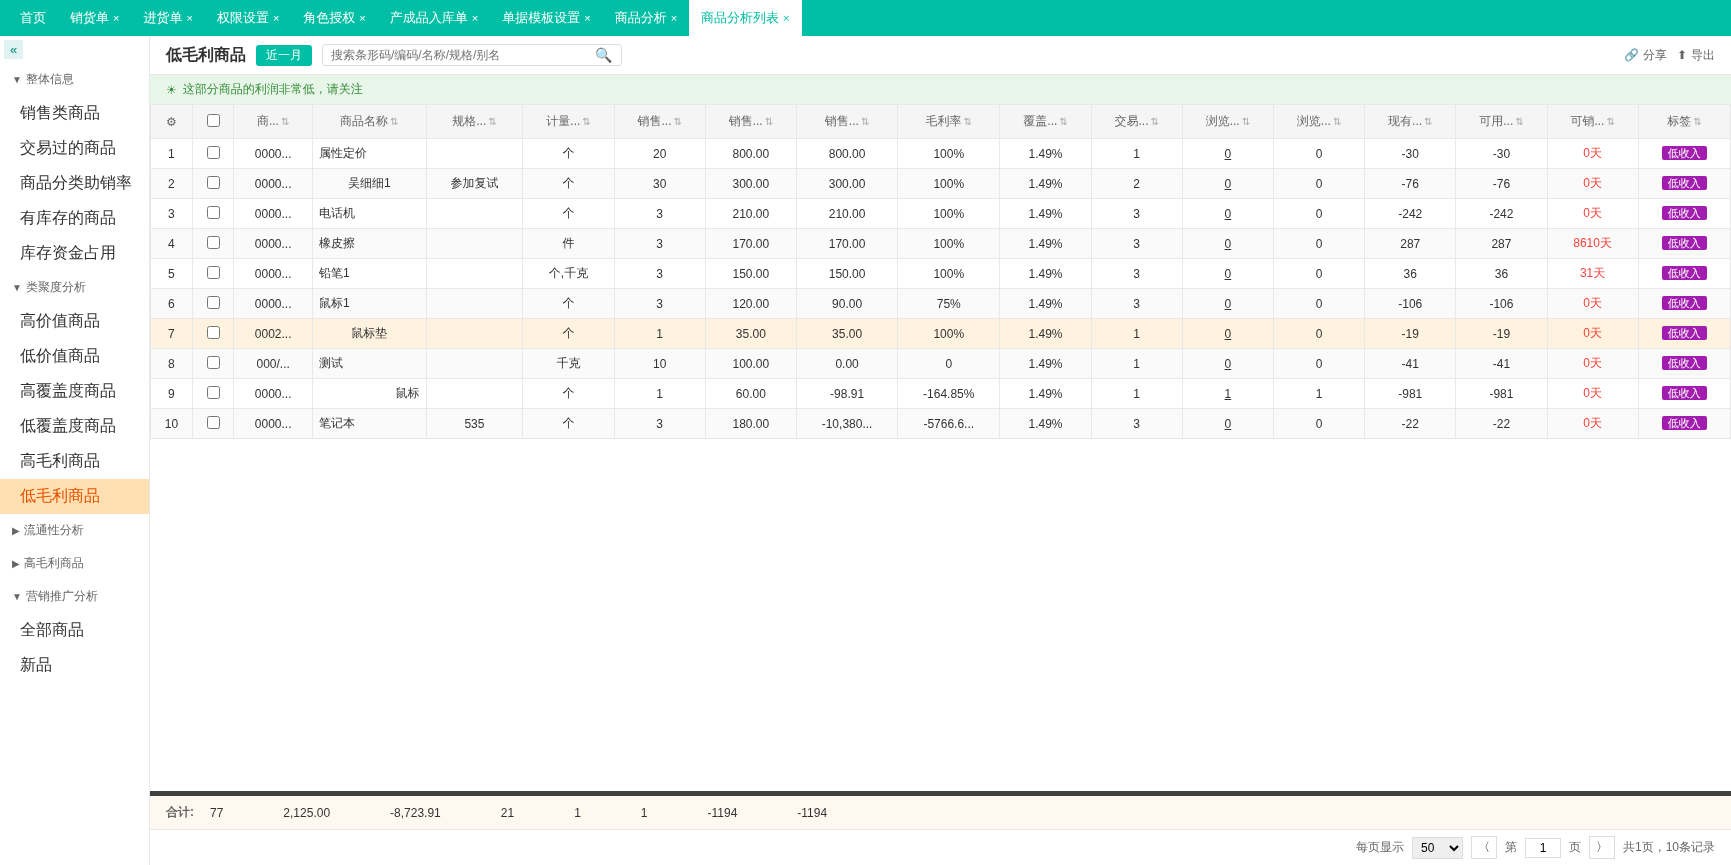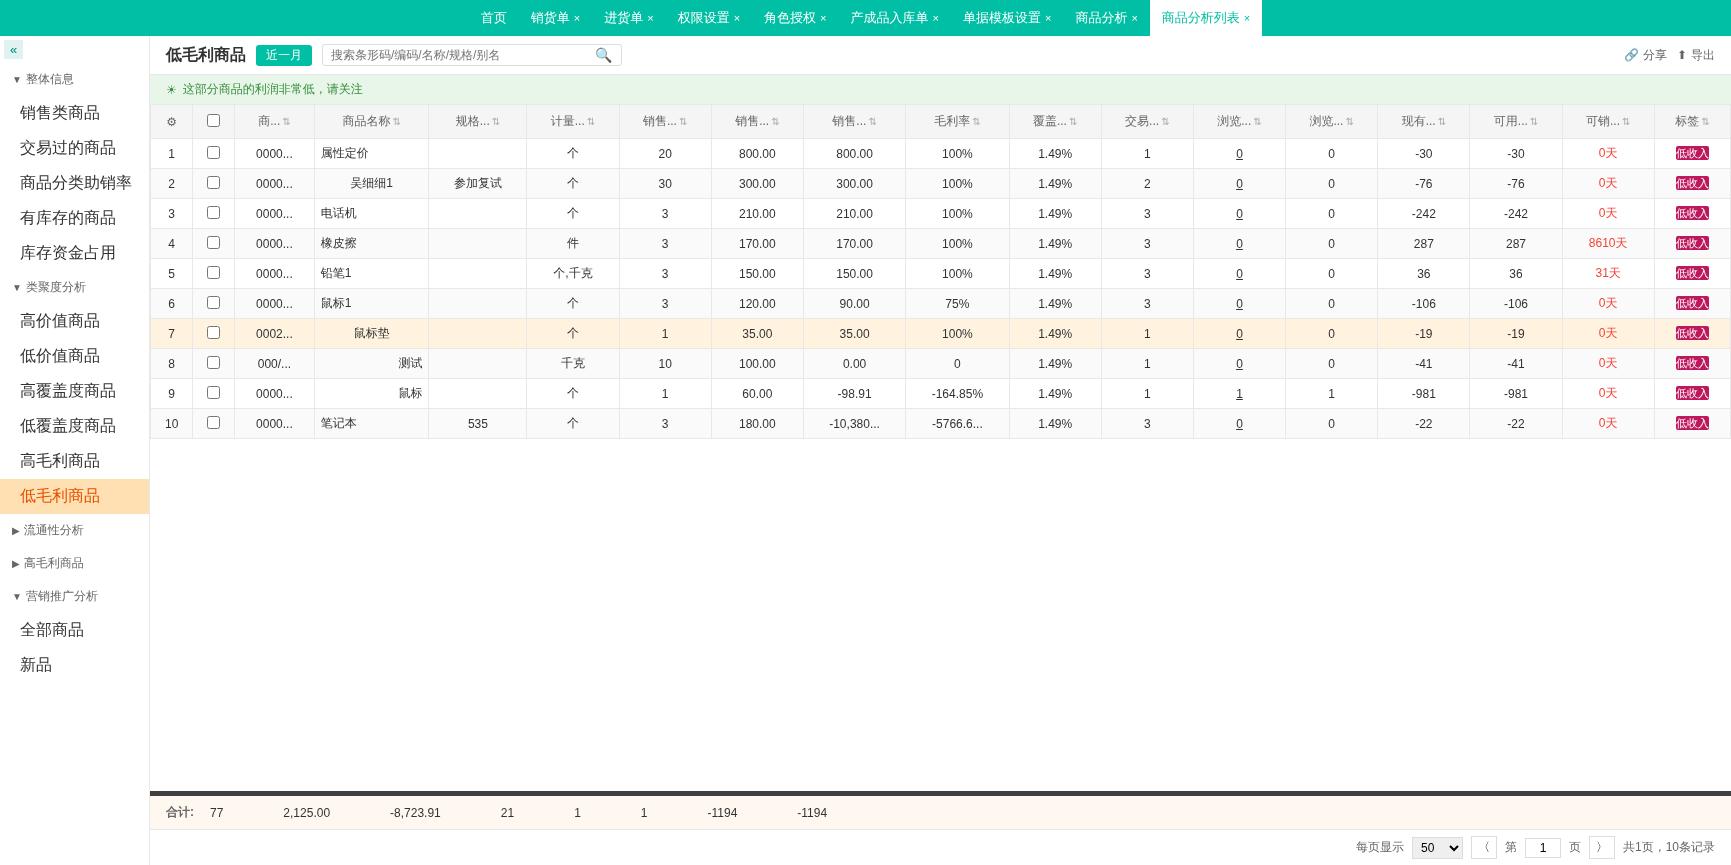--- a/index.html
+++ b/index.html
@@ -5,21 +5,20 @@
     * { box-sizing: border-box; margin: 0; padding: 0; }
     body { font-family: 'Microsoft YaHei', sans-serif; font-size: 12px; background: #f5f5f5; color: #333; }
 
     
     .top-nav {
       background: #00bfa5;
       display: flex;
       align-items: center;
       height: 36px;
       padding: 4px 8px;
-      justify-content: center;
     }
     .top-nav .nav-item {
       color: #fff;
       padding: 0 12px;
       height: 36px;
       display: flex;
       align-items: center;
       cursor: pointer;
       font-size: 13px;
       white-space: nowrap;
@@ -156,23 +155,23 @@
     th .sort-icon { font-size: 10px; color: #aaa; margin-left: 2px; }
     td {
       padding: 6px 6px;
       border: 1px solid #e8e8e8;
       text-align: center;
       white-space: nowrap;
     }
     tr:nth-child(even) { background: #fafafa; }
     tr.highlighted { background: #fff3e0; }
     .tag-badge {
-      background: #be185d;
+      background: #a21caf;
       color: #fff;
-      padding: 1px 0;
+      padding: 1px 6px;
       border-radius: 2px;
       font-size: 11px;
     }
     .link-underline { text-decoration: underline; cursor: pointer; }
 
     
     .footer-total {
       background: #fff8f0;
       display: flex;
       align-items: center;
@@ -498,21 +497,21 @@
       <td>0</td>
       <td>-19</td>
       <td>-19</td>
       <td style="color:#f44336">0天</td>
       <td><span class="tag-badge">低收入</span></td>
     </tr>
             <tr>
       <td>8</td>
       <td><input type="checkbox" style=""></td>
       <td>000/...</td>
-      <td style="text-align:right">测试</td>
+      <td style="text-align:left">测试</td>
       <td></td>
       <td>千克</td>
       <td>10</td>
       <td>100.00</td>
       <td>0.00</td>
       <td>0</td>
       <td>1.49%</td>
       <td>1</td>
       <td><span class="link-underline">0</span></td>
       <td>0</td>

